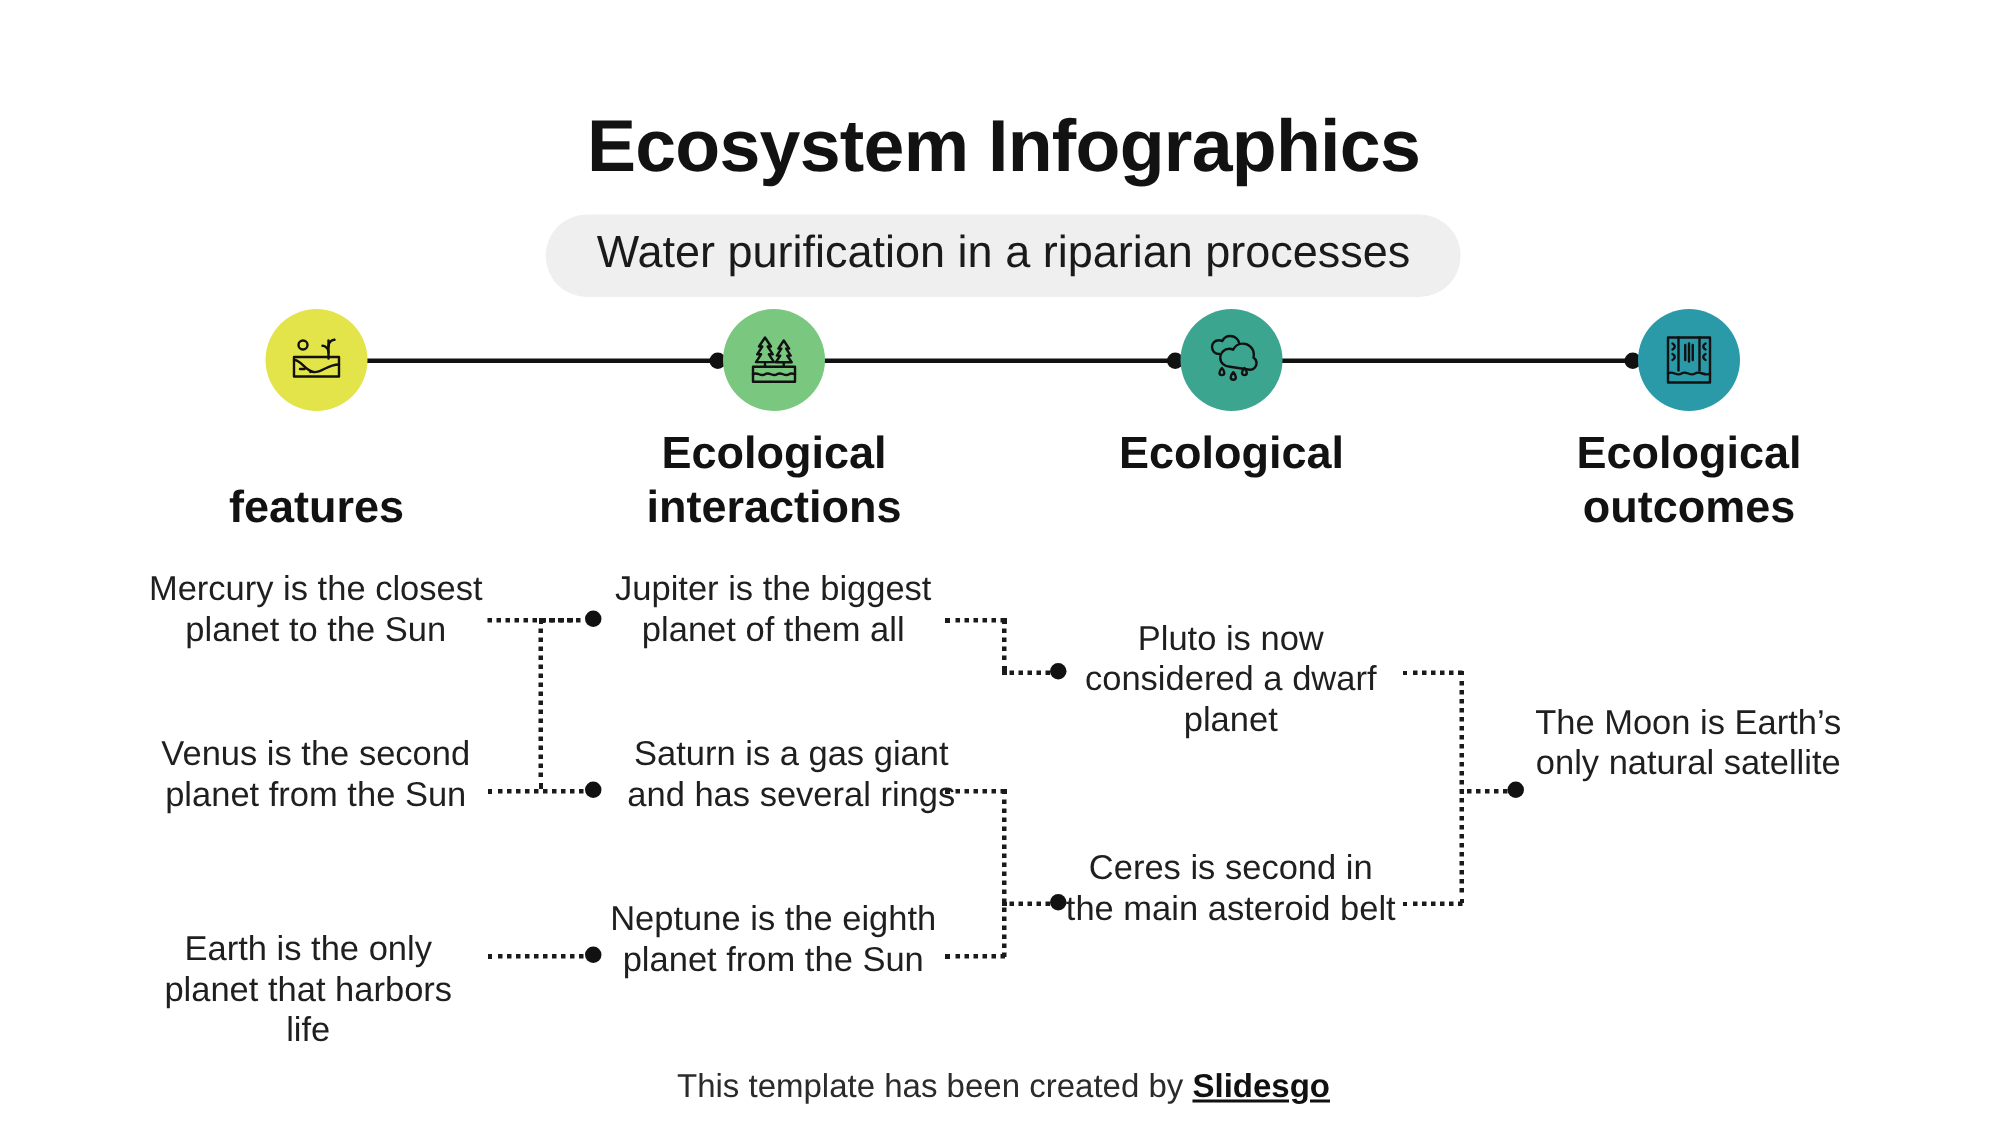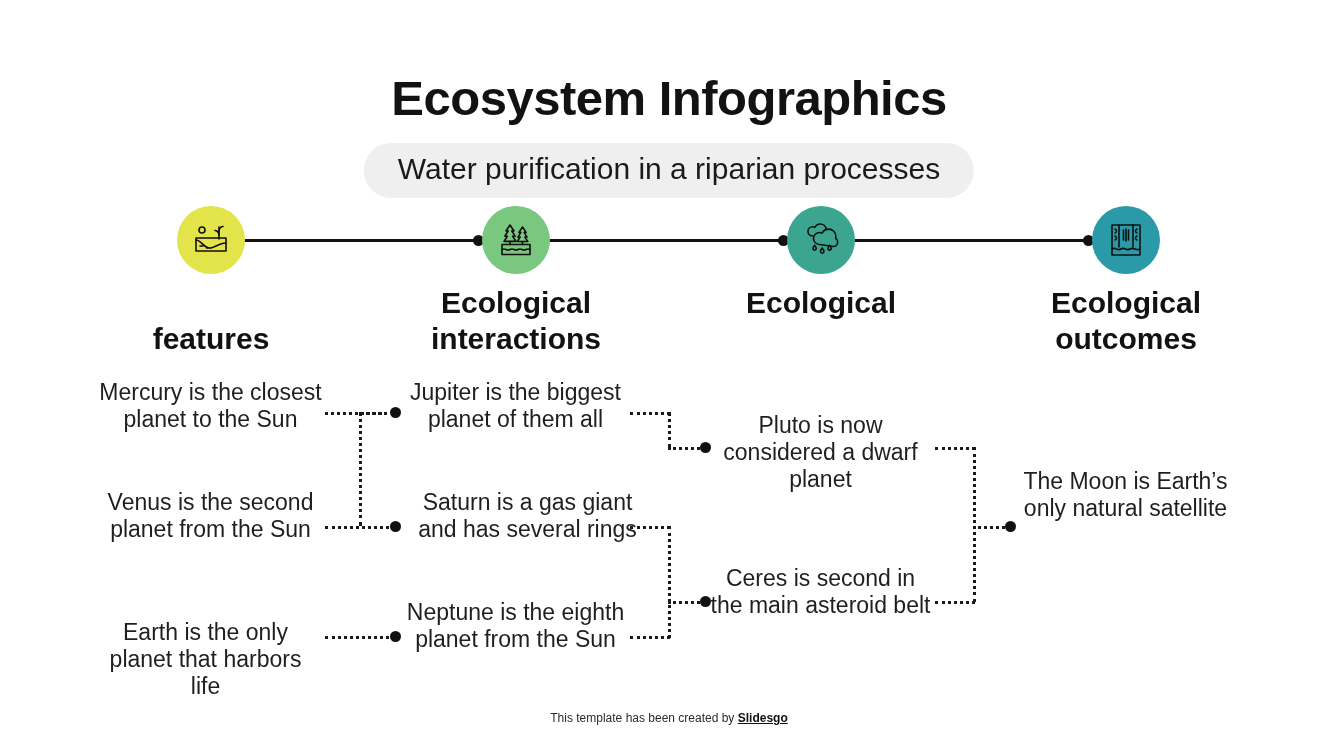--- a/index.html
+++ b/index.html
@@ -113,21 +113,21 @@
     background: #111111;
   }
 
   
   .footer {
     position: absolute;
     top: 711px;
     left: 0;
     width: 1338px;
     text-align: center;
-    font-size: 12px;
+    font-size: 22px;
     color: #2b2b2b;
   }
   .footer .brand {
     font-weight: bold;
     text-decoration: underline;
     color: #111111;
   }
 </style>
 </head>
 <body>

